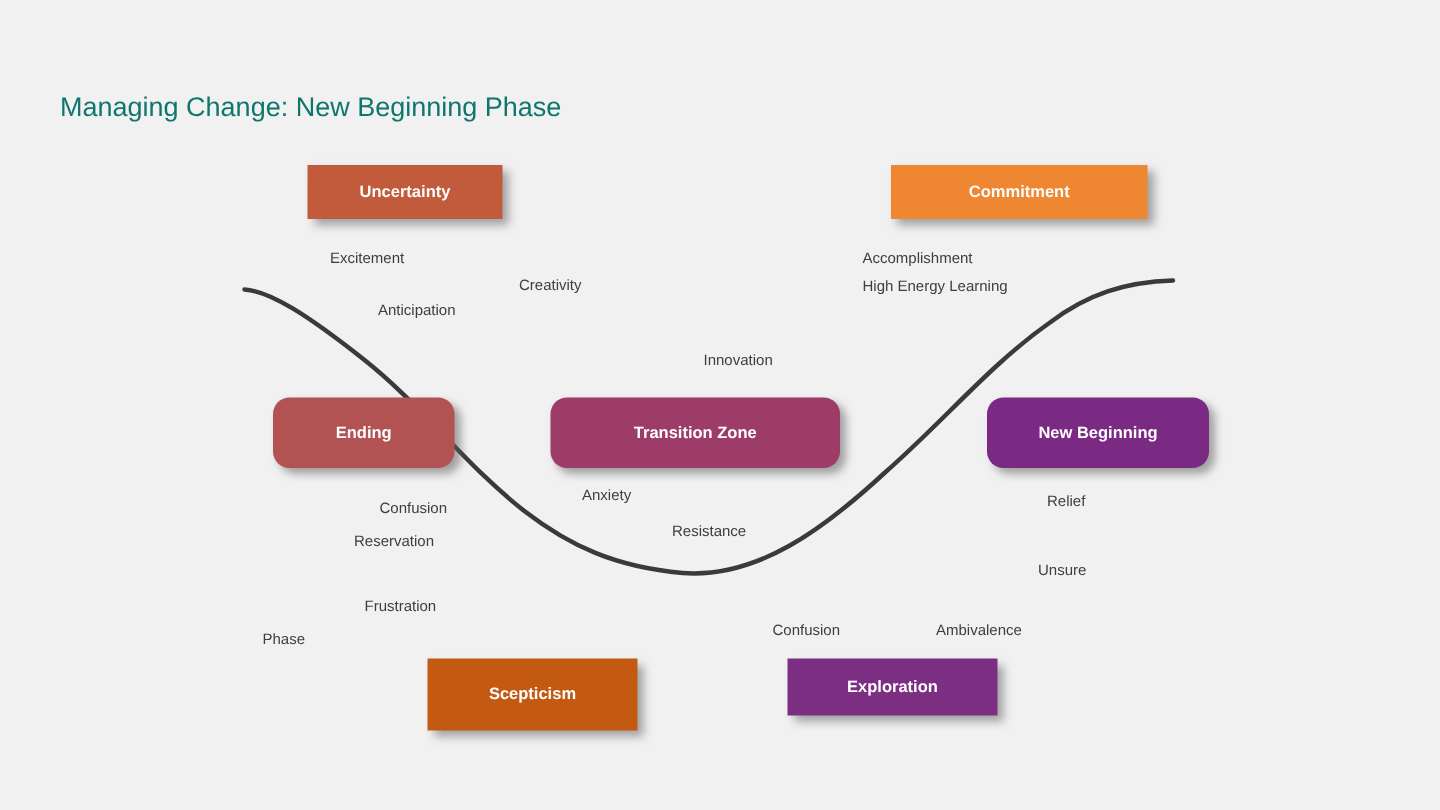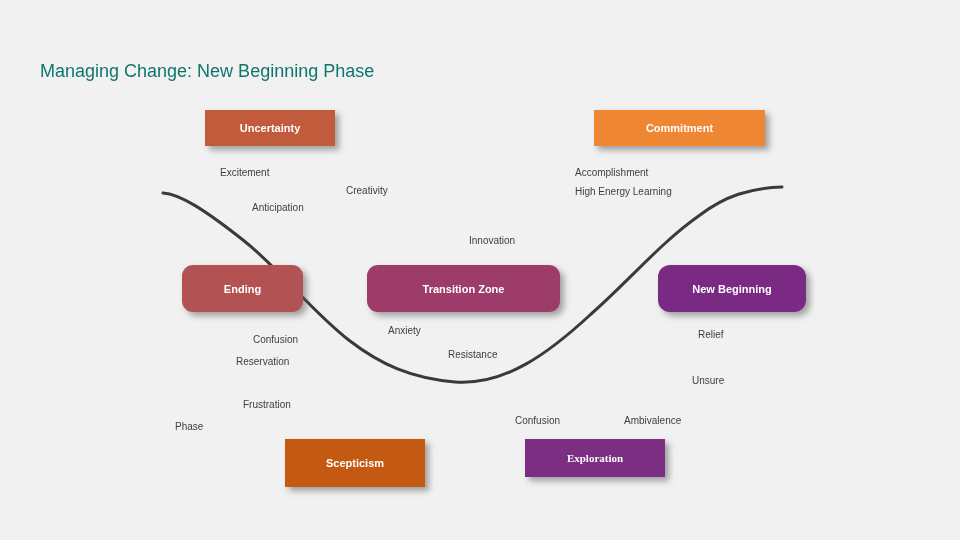--- a/index.html
+++ b/index.html
@@ -74,27 +74,27 @@
   </div>
   <div class="box box-commitment" style="background: rgb(238, 134, 50);">
     <span>Commitment</span>
   </div>
   <div class="box box-ending" style="background: rgb(178, 82, 83);">
     <span>Ending</span>
   </div>
   <div class="box box-transition" style="background: rgb(157, 60, 104);">
     <span>Transition Zone</span>
   </div>
-  <div class="box box-new-beginning" style="background: rgb(122, 42, 131); border-radius: 12px;">
+  <div class="box box-new-beginning" style="background: rgb(122, 42, 131);">
     <span>New Beginning</span>
   </div>
   <div class="box box-scepticism" style="background: rgb(196, 90, 18);">
     <span>Scepticism</span>
   </div>
-  <div class="box box-exploration" style="background: rgb(124, 46, 131); font-family: Liberation Serif, serif;">
+  <div class="box box-exploration" style="background: rgb(124, 46, 131);">
     <span>Exploration</span>
   </div>
 
   <span class="lbl lbl-excitement">Excitement</span>
   <span class="lbl lbl-anticipation">Anticipation</span>
   <span class="lbl lbl-creativity">Creativity</span>
   <span class="lbl lbl-innovation">Innovation</span>
   <span class="lbl lbl-accomplishment">Accomplishment</span>
   <span class="lbl lbl-high-energy">High Energy Learning</span>
   <span class="lbl lbl-confusion-left">Confusion</span>

